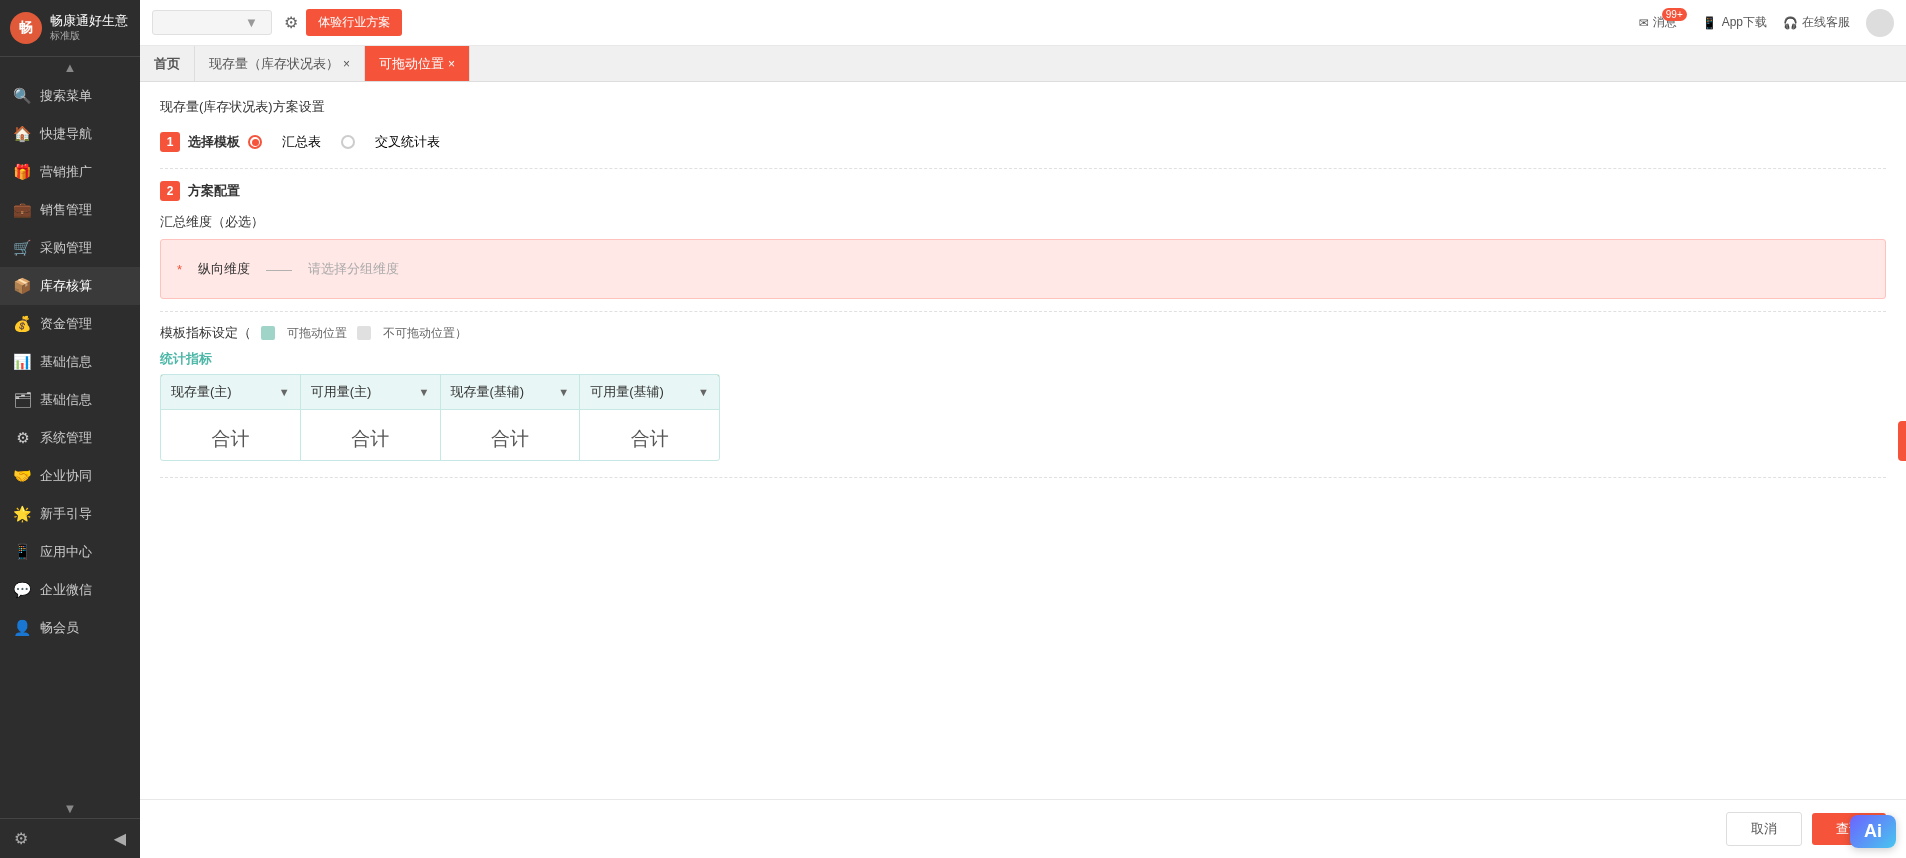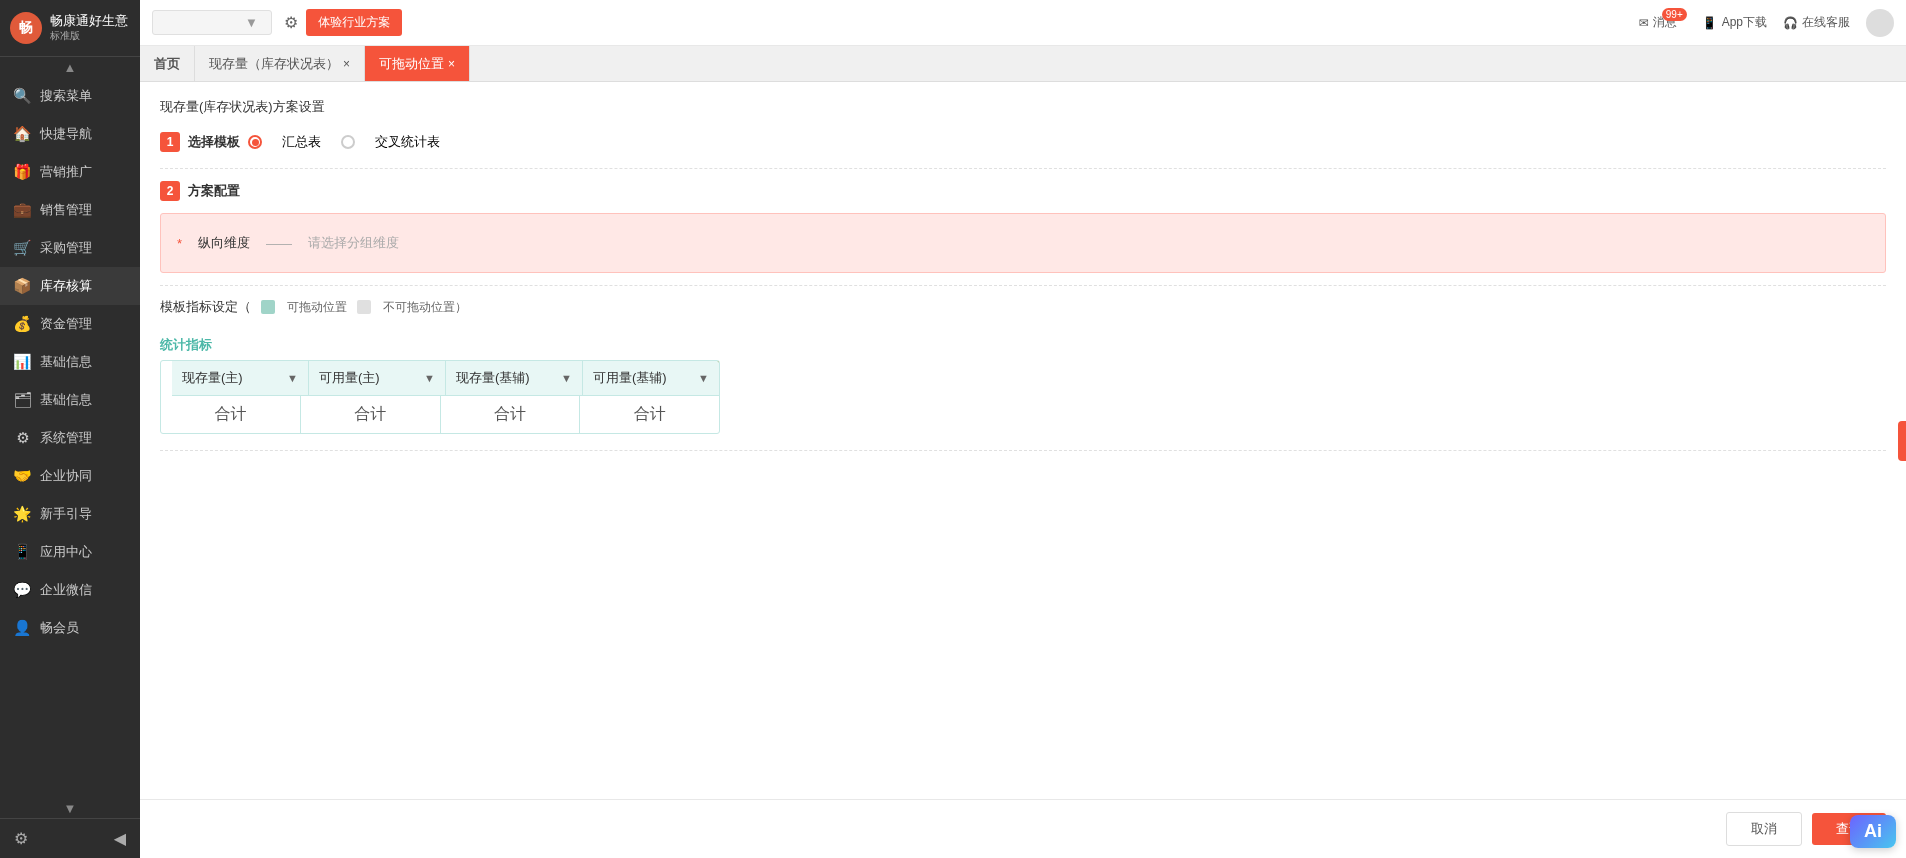--- a/index.html
+++ b/index.html
@@ -167,21 +167,21 @@
       padding: 20px 16px; margin-bottom: 12px;
       display: flex; align-items: center; gap: 16px;
     }
     .vert-dim-required { color: #f5543b; font-size: 13px; }
     .vert-dim-label { font-size: 13px; color: #333; }
     .vert-dim-arrow { color: #aaa; font-size: 13px; }
     .vert-dim-placeholder { color: #aaa; font-size: 13px; }
 
     
     .template-indicators {
-      font-size: 13px; color: #333; margin-bottom: 20px;
+      font-size: 13px; color: #333; margin-bottom: 8px;
       display: flex; align-items: center; gap: 10px;
     }
     .indicator-badge {
       display: inline-flex; align-items: center; justify-content: center;
       width: 16px; height: 16px; background: #a0d4c8; border-radius: 2px;
       font-size: 10px;
     }
     .indicator-label { font-size: 12px; color: #666; margin-left: 2px; }
     .indicator-badge2 {
       display: inline-flex; align-items: center; justify-content: center;
@@ -189,35 +189,35 @@
       font-size: 10px;
     }
 
     
     .stats-label { color: #4db8a8; font-size: 13px; margin-bottom: 6px; font-weight: bold; }
     .stats-table {
       border: 1px solid #c5e8e4; border-radius: 3px; overflow: hidden;
       width: 560px;
     }
     .stats-table-header {
-      display: flex; background: #4d7c0f; margin-left: 11px;
+      display: flex; background: #4d7c0f;
     }
     .stats-table-body { display: flex; }
     .stats-col {
       flex: 1; border-right: 1px solid #c5e8e4;
       display: flex; flex-direction: column;
     }
     .stats-col:last-child { border-right: none; }
     .stats-header-cell {
       padding: 8px 10px; font-size: 13px; color: #333;
       display: flex; align-items: center; justify-content: space-between;
       border-bottom: 1px solid #c5e8e4; background: #e8f7f5;
     }
     .stats-body-cell {
-      padding: 8px 10px; font-size: 16px; color: #555; text-align: center;
+      padding: 8px 10px; font-size: 19px; color: #555; text-align: center; margin-top: 8px;
     }
     .chevron-down { color: #666; font-size: 11px; cursor: pointer; }
 
     
     .tips { color: #aaa; font-size: 12px; margin-top: 8px; line-height: 1.8; }
     .tips-title { color: #aaa; font-size: 12px; }
 
     
     .save-option {
       display: flex; align-items: center; gap: 6px; margin-top: 12px;
@@ -406,20 +406,21 @@
 
     <hr class="divider">
 
     <div class="section">
       <div class="section-header">
         <div class="step-badge">2</div>
         <span class="section-title">方案配置</span>
       </div>
 
       <div class="agg-section">
+        <div class="agg-label">汇总维度（必选）</div>
 
         <div class="vert-dim-area">
           <span class="vert-dim-required">*</span>
           <span class="vert-dim-label">纵向维度</span>
           <span class="vert-dim-arrow">——</span>
           <span class="vert-dim-placeholder">请选择分组维度</span>
         </div>
       </div>
 
       <hr class="divider">

